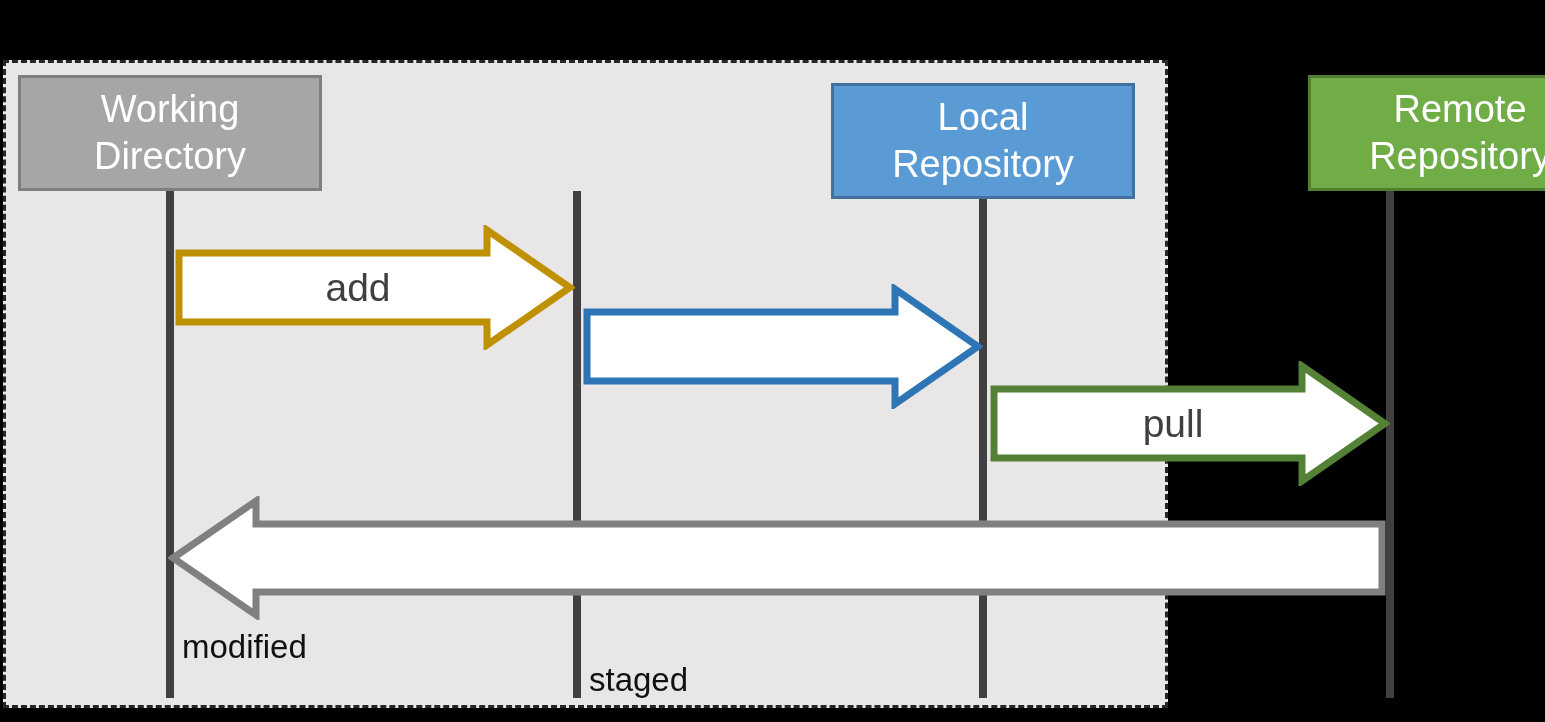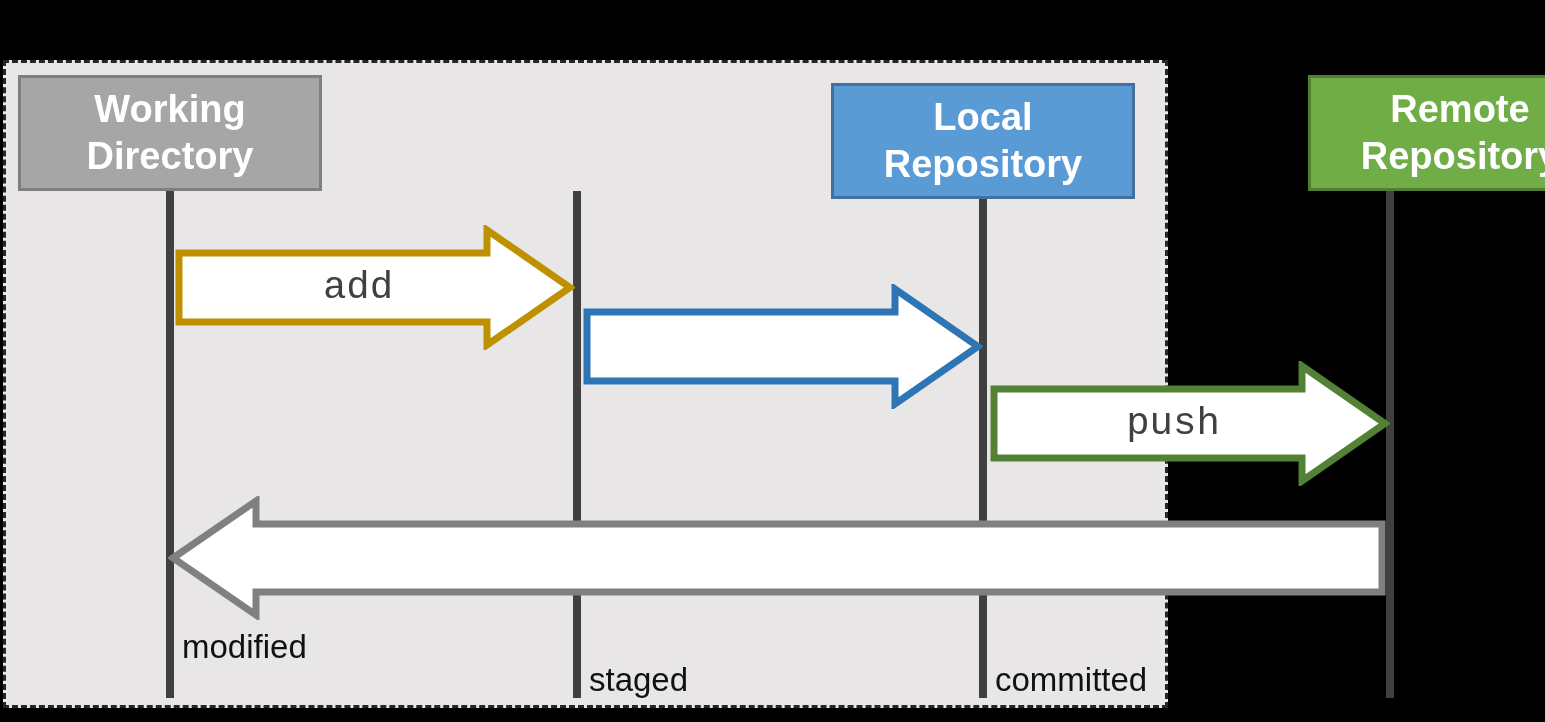--- a/index.html
+++ b/index.html
@@ -31,21 +31,21 @@
     top: 75px;
     width: 304px; height: 116px;
     box-sizing: border-box;
     border: 3px solid;
     display: flex;
     align-items: center;
     justify-content: center;
     text-align: center;
     color: var(--c-header_text, #fff);
     font-size: 38px;
-    font-weight: bold;
+    font-weight: normal;
     line-height: 1.24;
     white-space: pre-line;
     z-index: 4;
   }
   #box-wd { left: 18px;  background: var(--c-wd_fill, #A6A6A6); border-color: var(--c-wd_border, #7F7F7F); }
   #box-sa { left: 425px; background: var(--c-sa_fill, #FCB813); border-color: var(--c-sa_border, #BF9000); }
   #box-lr { left: 831px; background: var(--c-lr_fill, #5B9BD5); border-color: var(--c-lr_border, #41719C); margin-top: 8px; }
   #box-rr { left: 1308px;background: var(--c-rr_fill, #70AD47); border-color: var(--c-rr_border, #507E32); }
   
   .lifeline {
@@ -79,21 +79,20 @@
   #arrow-push polygon   { stroke: var(--c-push_border, #538135); }
   #arrow-pull polygon   { stroke: var(--c-pull_border, #808080); }
   .arrow-label {
     position: absolute;
     display: flex;
     align-items: center;
     justify-content: center;
     font-size: 39px;
     color: var(--c-arrow_text, #404040);
     z-index: 5;
-    font-family: Liberation Mono, monospace;
   }
   #label-add    { left: 175px; top: 225px; width: 400px; height: 125px; padding-right: 34px; box-sizing: border-box; }
   #label-commit { left: 583px; top: 284px; width: 400px; height: 125px; padding-right: 34px; box-sizing: border-box; }
   #label-push   { left: 990px; top: 361px; width: 400px; height: 125px; padding-right: 34px; box-sizing: border-box; }
   #label-pull   { left: 168px; top: 496px; width: 1218px; height: 124px; }
   
   .state-label {
     position: absolute;
     font-size: 33px;
     color: var(--c-state_text, #111);
@@ -137,19 +136,18 @@
       <polygon points="4,28 312,28 312,5 395,62.5 312,120 312,97 4,97"></polygon>
     </svg>
   </div>
   <div class="arrow" id="arrow-pull">
     <svg width="1218" height="124" viewBox="0 0 1218 124">
       <polygon points="5,62 88,5 88,28 1214,28 1214,96 88,96 88,119"></polygon>
     </svg>
   </div>
 
   <div class="arrow-label" id="label-add">add</div>
-  <div class="arrow-label" id="label-push">push</div>
+  <div class="arrow-label" id="label-push">pull</div>
 
   <span class="state-label" id="state-modified">modified</span>
   <span class="state-label" id="state-staged">staged</span>
-  <span class="state-label" id="state-committed">committed</span>
 
 </div>
 
 </body></html>

